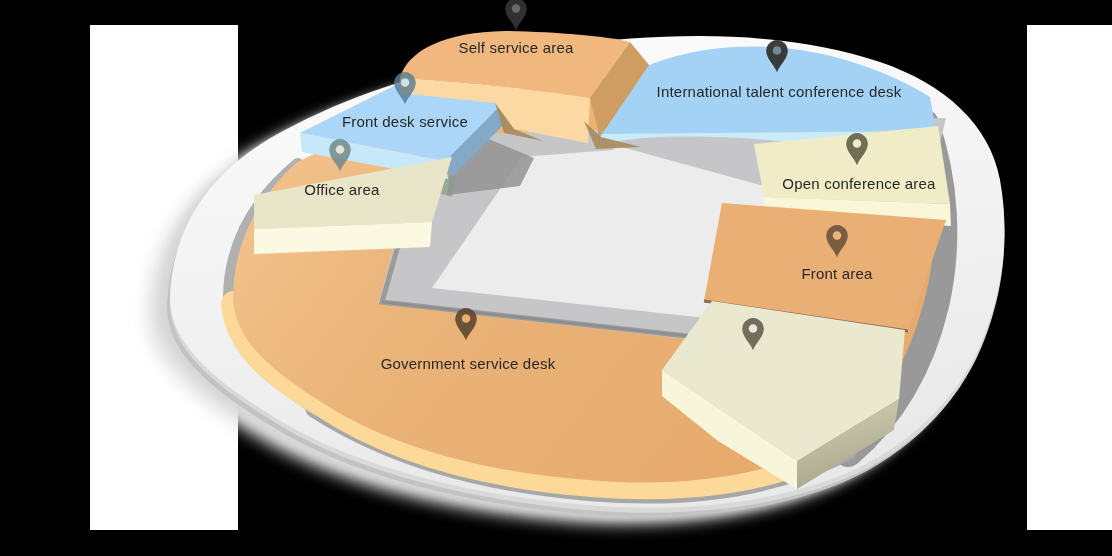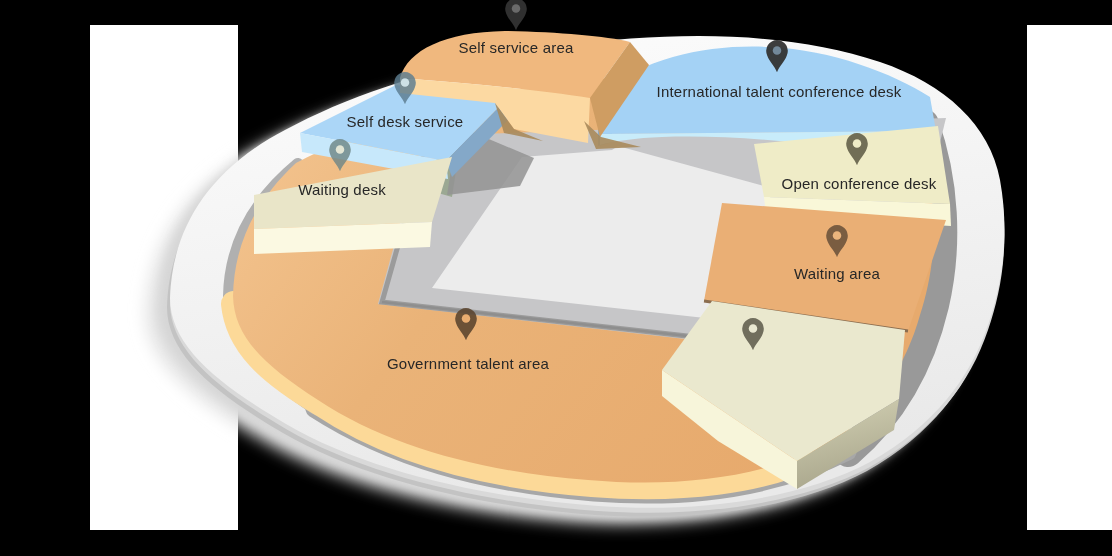--- a/index.html
+++ b/index.html
@@ -121,44 +121,44 @@
   <div id="map-overlay">
       <div class="pin" style="left: 516px; top: 31px; opacity: 1;"><svg viewBox="0 0 32 44" width="30" height="36">
           <path d="M16,43 C13,35 6.5,30 4,22.5 A13.2,13.2 0 1 1 28,22.5 C25.5,30 19,35 16,43 Z" fill="#303030"></path>
           <circle cx="16" cy="16.5" r="5.2" fill="#6a6a6a"></circle>
         </svg></div>
       <div class="area-label" style="left: 516px; top: 47px;">Self service area</div>
       <div class="pin" style="left: 405px; top: 105px; opacity: 0.82;"><svg viewBox="0 0 32 44" width="30" height="36">
           <path d="M16,43 C13,35 6.5,30 4,22.5 A13.2,13.2 0 1 1 28,22.5 C25.5,30 19,35 16,43 Z" fill="#5c7d90"></path>
           <circle cx="16" cy="16.5" r="5.2" fill="#c5e3f4"></circle>
         </svg></div>
-      <div class="area-label" style="left: 405px; top: 121px;">Self desk service</div>
+      <div class="area-label" style="left: 405px; top: 121px;">Front desk service</div>
       <div class="pin" style="left: 340px; top: 172px; opacity: 0.82;"><svg viewBox="0 0 32 44" width="30" height="36">
           <path d="M16,43 C13,35 6.5,30 4,22.5 A13.2,13.2 0 1 1 28,22.5 C25.5,30 19,35 16,43 Z" fill="#6f8787"></path>
           <circle cx="16" cy="16.5" r="5.2" fill="#e9e5cc"></circle>
         </svg></div>
-      <div class="area-label" style="left: 342px; top: 189px;">Waiting desk</div>
+      <div class="area-label" style="left: 342px; top: 189px;">Office area</div>
       <div class="pin" style="left: 777px; top: 73px; opacity: 0.95;"><svg viewBox="0 0 32 44" width="30" height="36">
           <path d="M16,43 C13,35 6.5,30 4,22.5 A13.2,13.2 0 1 1 28,22.5 C25.5,30 19,35 16,43 Z" fill="#333333"></path>
           <circle cx="16" cy="16.5" r="5.2" fill="#708595"></circle>
         </svg></div>
       <div class="area-label" style="left: 779px; top: 91px;">International talent conference desk</div>
       <div class="pin" style="left: 857px; top: 166px; opacity: 0.95;"><svg viewBox="0 0 32 44" width="30" height="36">
           <path d="M16,43 C13,35 6.5,30 4,22.5 A13.2,13.2 0 1 1 28,22.5 C25.5,30 19,35 16,43 Z" fill="#6b6850"></path>
           <circle cx="16" cy="16.5" r="5.2" fill="#efecc8"></circle>
         </svg></div>
-      <div class="area-label" style="left: 859px; top: 183px;">Open conference desk</div>
+      <div class="area-label" style="left: 859px; top: 183px;">Open conference area</div>
       <div class="pin" style="left: 837px; top: 258px; opacity: 0.95;"><svg viewBox="0 0 32 44" width="30" height="36">
           <path d="M16,43 C13,35 6.5,30 4,22.5 A13.2,13.2 0 1 1 28,22.5 C25.5,30 19,35 16,43 Z" fill="#75593f"></path>
           <circle cx="16" cy="16.5" r="5.2" fill="#ecb67e"></circle>
         </svg></div>
-      <div class="area-label" style="left: 837px; top: 273px;">Waiting area</div>
+      <div class="area-label" style="left: 837px; top: 273px;">Front area</div>
       <div class="pin" style="left: 466px; top: 341px; opacity: 0.88;"><svg viewBox="0 0 32 44" width="30" height="36">
           <path d="M16,43 C13,35 6.5,30 4,22.5 A13.2,13.2 0 1 1 28,22.5 C25.5,30 19,35 16,43 Z" fill="#5a442e"></path>
           <circle cx="16" cy="16.5" r="5.2" fill="#e9ad70"></circle>
         </svg></div>
-      <div class="area-label" style="left: 468px; top: 363px;">Government talent area</div>
+      <div class="area-label" style="left: 468px; top: 363px;">Government service desk</div>
       <div class="pin" style="left: 753px; top: 351px; opacity: 0.95;"><svg viewBox="0 0 32 44" width="30" height="36">
           <path d="M16,43 C13,35 6.5,30 4,22.5 A13.2,13.2 0 1 1 28,22.5 C25.5,30 19,35 16,43 Z" fill="#6b6858"></path>
           <circle cx="16" cy="16.5" r="5.2" fill="#ebe9d2"></circle>
         </svg></div>
     </div>
 </div>
 
 </body></html>

